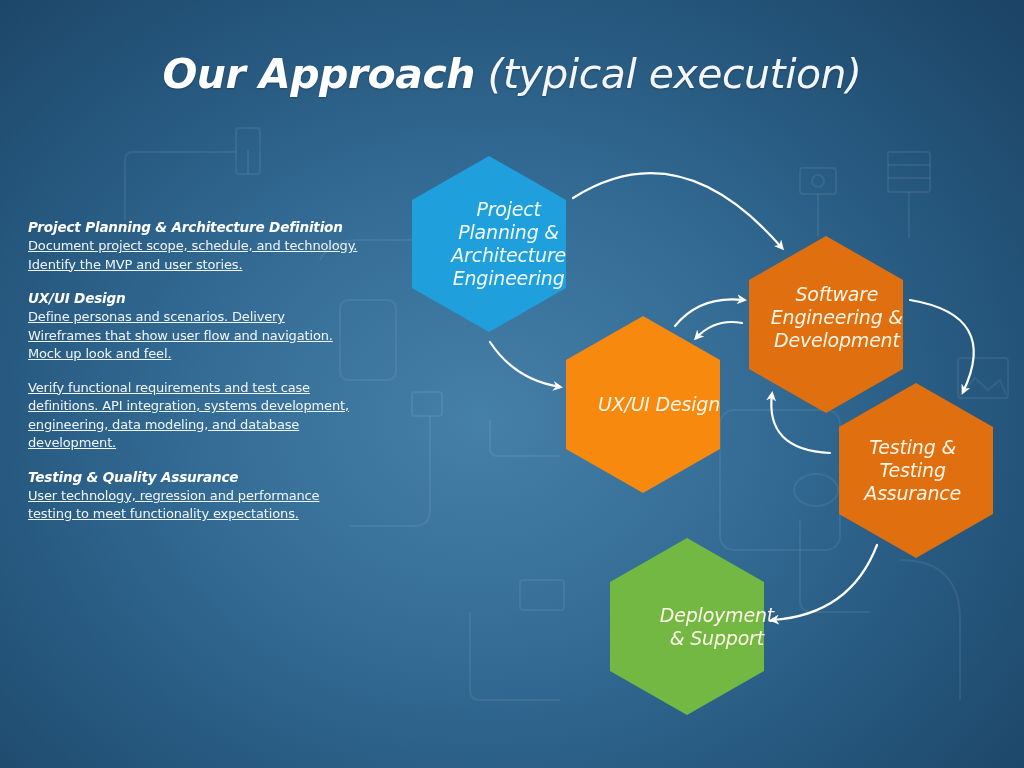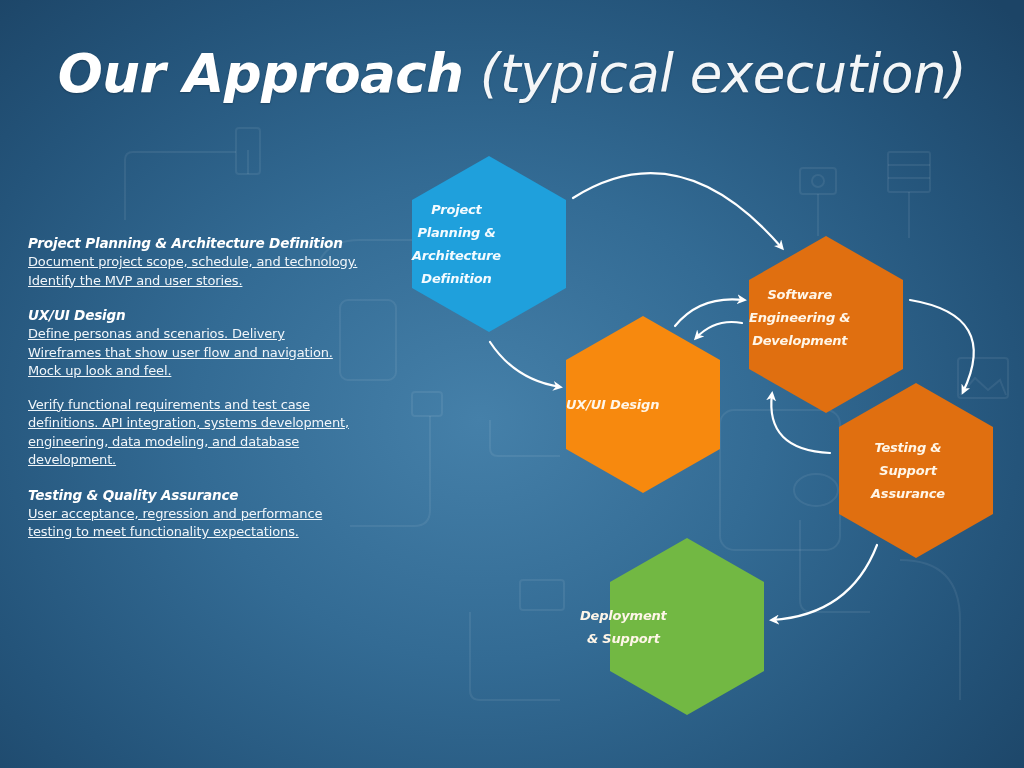--- a/index.html
+++ b/index.html
@@ -5,38 +5,37 @@
     html, body { margin: 0; padding: 0; }
     body {
       width: 1024px; height: 768px; overflow: hidden; position: relative;
       background: radial-gradient(ellipse 720px 600px at 480px 420px, #4580a9 0%, #336b94 40%, #24547a 75%, #1c4466 100%);
       font-family: "DejaVu Sans", sans-serif;
       color: #ffffff;
     }
     .bg-deco { position: absolute; inset: 0; pointer-events: none; }
     .title {
       position: absolute; top: 44px; left: 0; width: 1024px; text-align: center;
-      font-size: 53px; line-height: 60px; letter-spacing: -0.5px;
+      font-size: 41px; line-height: 60px; letter-spacing: -0.5px;
       text-shadow: 0 1px 2px rgba(0,0,0,0.25);
     }
     .title .strong { font-weight: bold; font-style: italic; }
     .title .light { font-style: italic; font-weight: normal; opacity: 0.95; }
     .desc-list { position: absolute; left: 28px; top: 218px; width: 330px; }
     .desc-item { margin-bottom: 15px; }
     .desc-head {
       font-weight: bold; font-style: italic; font-size: 13.6px; line-height: 19px;
       letter-spacing: -0.2px;
-      margin-top: 16px;
     }
     .desc-body { font-size: 13px; line-height: 18.5px; color: #f1f6fa; letter-spacing: -0.15px; text-decoration: underline; }
     .diagram { position: absolute; left: 0; top: 0; width: 1024px; height: 768px; }
     .hex-label {
-      position: absolute; display: flex; align-items: center; justify-content: flex-start;
-      text-align: center; font-style: italic; font-size: 13px; line-height: 23px;
-      color: #fff6e8; letter-spacing: -0.2px; font-weight: bold;
+      position: absolute; display: flex; align-items: center; justify-content: flex-end;
+      text-align: center; font-style: italic; font-size: 19px; line-height: 23px;
+      color: #fff6e8; letter-spacing: -0.2px;
     }
     .hex-label.blue { color: #f4fbff; }
   </style>
 </head>
 <body>
 
 <svg class="bg-deco" width="1024" height="768" viewBox="0 0 1024 768">
   <g fill="none" stroke="rgba(255,255,255,0.07)" stroke-width="2">
     <rect x="236" y="128" width="24" height="46" rx="3"></rect>
     <path d="M248 174 V 150 M 125 220 V 160 Q125 152 133 152 H 236"></path>
@@ -73,21 +72,21 @@
   </div>
   <div class="desc-item">
     <div class="desc-head">UX/UI Design</div>
     <div class="desc-body">Define personas and scenarios. Delivery Wireframes that show user flow and navigation. Mock up look and feel.</div>
   </div>
   <div class="desc-item">
     <div class="desc-body">Verify functional requirements and test case definitions. API integration, systems development, engineering, data modeling, and database development.</div>
   </div>
   <div class="desc-item">
     <div class="desc-head">Testing &amp; Quality Assurance</div>
-    <div class="desc-body">User acceptance, regression and performance testing to meet functionality expectations.</div>
+    <div class="desc-body">User technology, regression and performance testing to meet functionality expectations.</div>
   </div>
 </div>
 
 <svg class="diagram" width="1024" height="768" viewBox="0 0 1024 768">
   <defs>
     <marker id="ah" markerWidth="10" markerHeight="10" refX="7" refY="5" orient="auto" markerUnits="userSpaceOnUse">
       <path d="M0,0 L10,5 L0,10 L3,5 Z" fill="#ffffff"></path>
     </marker>
   </defs>
 
@@ -106,38 +105,38 @@
     <path d="M 830 453 Q 765 450 772 394" marker-end="url(#ah)"></path>
     <path d="M 877 545 Q 850 615 772 620" marker-end="url(#ah)"></path>
   </g>
 </svg>
 
 <div class="hex-label blue" style="left:412px; top:188px; width:154px; height:112px;">
   <div>
     <div>Project</div>
     <div>Planning &amp;</div>
     <div>Architecture</div>
-    <div>Definition</div>
+    <div>Engineering</div>
   </div>
 </div>
 <div class="hex-label" style="left:566px; top:360px; width:154px; height:89px;">
   <div>UX/UI Design</div>
 </div>
 <div class="hex-label" style="left:749px; top:273px; width:154px; height:89px;">
   <div>
     <div>Software</div>
     <div>Engineering &amp;</div>
     <div>Development</div>
   </div>
 </div>
-<div class="hex-label" style="left:839px; top:427px; width:122px; height:87px;padding-left:32px;">
+<div class="hex-label" style="left:839px; top:427px; width:122px; height:87px;">
   <div>
     <div>Testing &amp;</div>
-    <div>Support</div>
+    <div>Testing</div>
     <div>Assurance</div>
   </div>
 </div>
-<div class="hex-label" style="left:580px; top:582px; width:164px; height:89px;">
+<div class="hex-label" style="left:610px; top:582px; width:164px; height:89px;">
   <div>
     <div>Deployment</div>
     <div>&amp; Support</div>
   </div>
 </div>
 
 </body></html>

